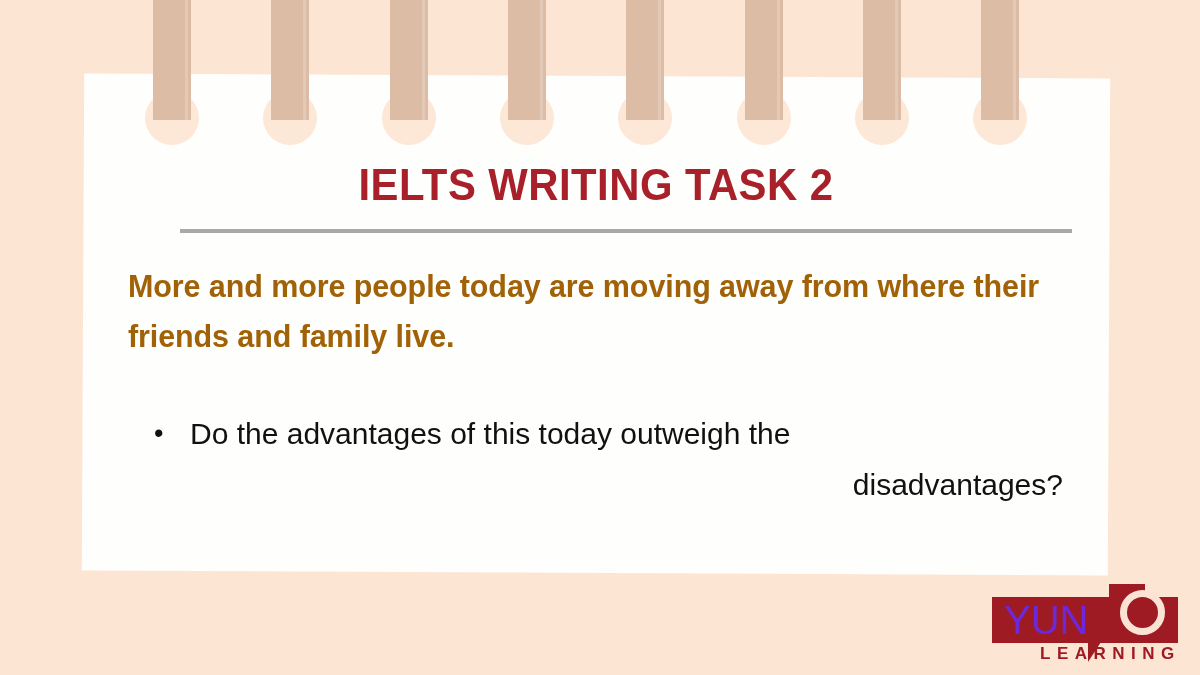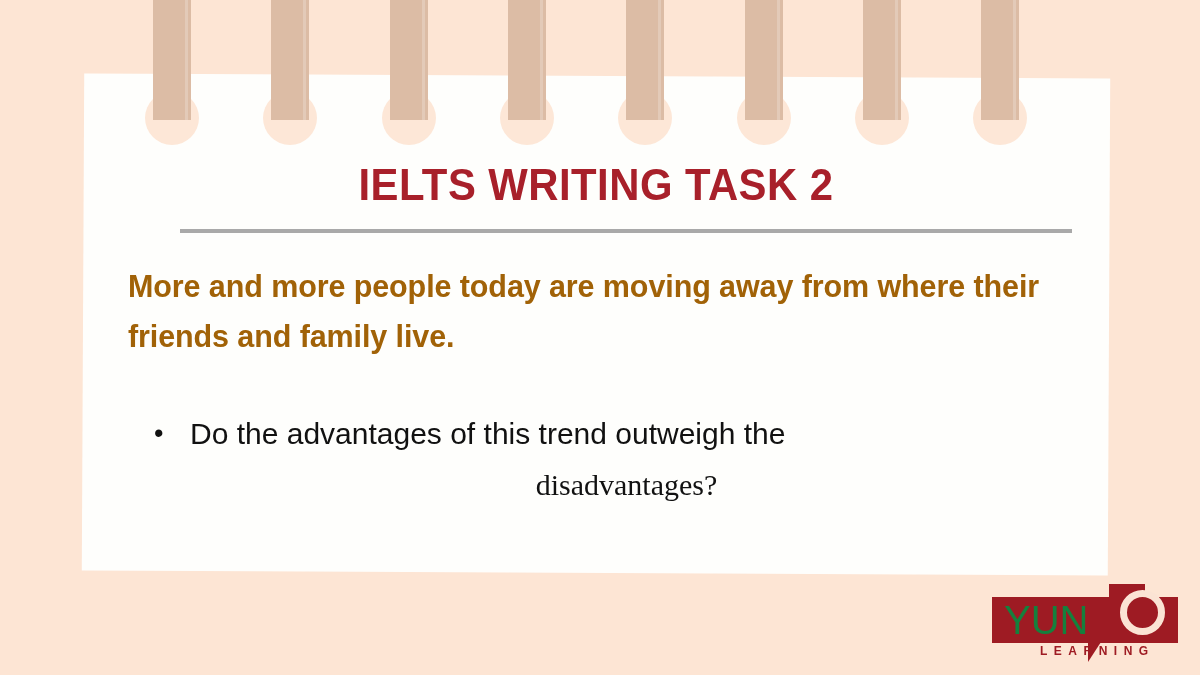--- a/index.html
+++ b/index.html
@@ -118,21 +118,21 @@
     text-justify:inter-word;
   }
   #questions li::before {
     content:"\2022";
     position:absolute;
     left:26px; top:0;
     font-size:27px;
     line-height:51px;
     color:#111111;
   }
-  #questions li .lastline { display:block; text-align:center;font-family:Liberation Serif, serif; }
+  #questions li .lastline { display:block; text-align:right; }
 
   
   #logo {
     position:absolute;
     left:992px; top:584px;
     width:186px; height:78px;
     z-index:5;
   }
   #logo-box {
     position:absolute;
@@ -152,21 +152,21 @@
     width:0; height:0;
     border-left:13px solid #9E1B23;
     border-right:13px solid transparent;
     border-bottom:20px solid transparent;
   }
   #logo-word {
     position:absolute;
     left:12px; top:14px;
     width:162px; height:28px;
     line-height:44px;
-    color:#15803d;
+    color:#6d28d9;
     font-family:"Liberation Sans", sans-serif;
     font-weight:normal;
     font-size:40px;
     letter-spacing:0px;
     white-space:nowrap;
     z-index:2;
   }
   #logo-o {
     position:absolute;
     left:128px; top:6px;
@@ -176,21 +176,21 @@
     background:#9E1B23;
     z-index:3;
     box-sizing:border-box;
   }
   #logo-sub {
     position:absolute;
     left:48px; top:60px;
     color:#9E1B23;
     font-family:"Liberation Sans", sans-serif;
     font-weight:bold;
-    font-size:12px;
+    font-size:17px;
     letter-spacing:6.5px;
     white-space:nowrap;
     z-index:2;
   }
 </style>
 </head>
 <body>
 
 <div id="slide">
 
@@ -233,21 +233,21 @@
 
   <div id="content">
 
     <div id="title">IELTS WRITING TASK 2</div>
 
     <div id="divider"></div>
 
     <div id="prompt">More and more people today are moving away from where their friends and family live.</div>
 
     <ul id="questions">
-      <li><span>Do  the  advantages  of  this  trend  outweigh  the</span><span class="lastline">disadvantages?</span></li>
+      <li><span>Do  the  advantages  of  this  today  outweigh  the</span><span class="lastline">disadvantages?</span></li>
     </ul>
 
   </div>
 
   <div id="logo">
     <div id="logo-tab"></div>
     <div id="logo-box"></div>
     <div id="logo-tail"></div>
     <div id="logo-word">YUN</div>
     <div id="logo-o"></div>

